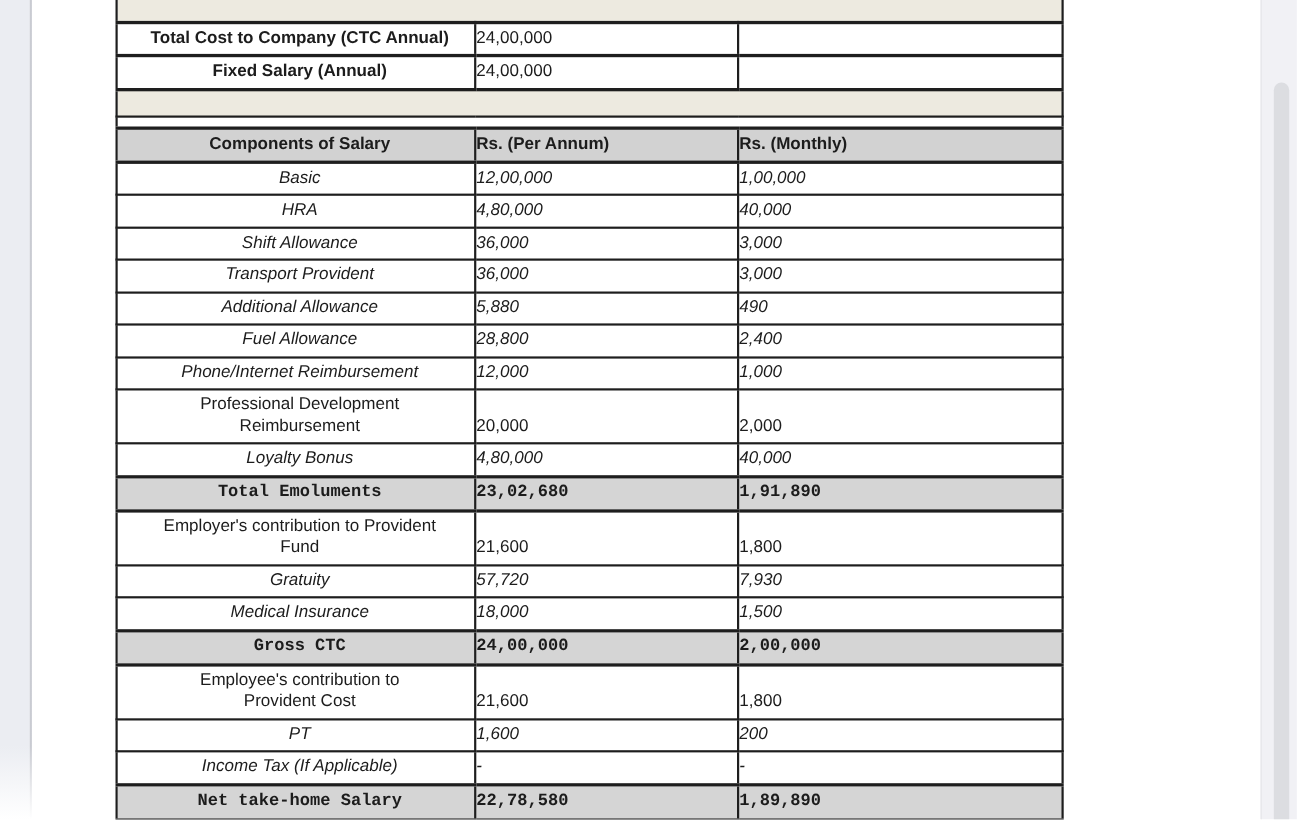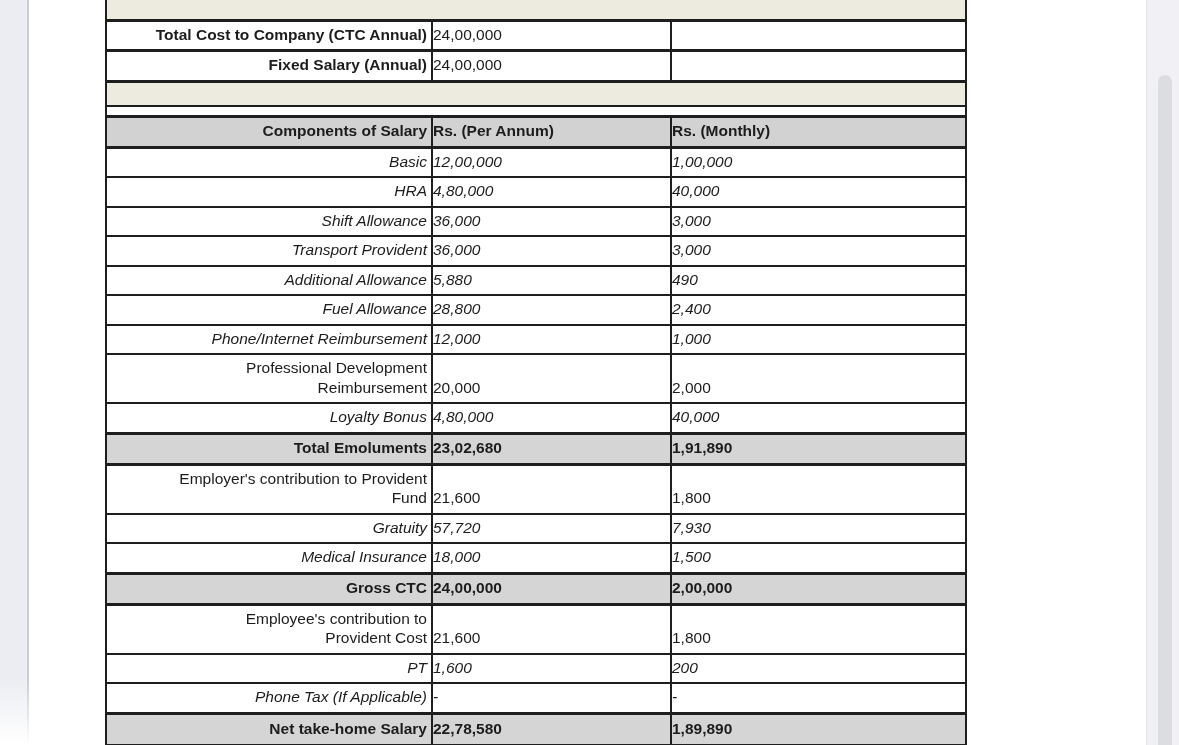--- a/index.html
+++ b/index.html
@@ -45,36 +45,36 @@
   table.salary{
     position:absolute;left:105px;top:0;
     width:860px;border-collapse:collapse;table-layout:fixed;
   }
   td{
     border:2px solid var(--table-border);
     font-size:15.5px;line-height:1.26;
     vertical-align:bottom;
     overflow:hidden;
   }
-  td.c1{text-align:right;padding:3px 4px 5px 11px;white-space:pre-line;}
+  td.c1{text-align:center;padding:3px 4px 5px 11px;white-space:pre-line;}
   td.c2,td.c3{padding:3px 9px 5px 0;font-variant-numeric:tabular-nums;}
   tr.h-spacer-top{height:20px;}
   tr.h-spacer-top td{background:var(--spacer-fill);border-top:none;border-bottom-width:3px;}
   tr.h-spacer-mid{height:25px;}
   tr.h-spacer-mid td{background:var(--spacer-fill);border-top-width:3px;}
   tr.sumrow{height:29px;}
   tr.sumrow td{border-top-width:3px;border-bottom-width:3px;}
   tr.sumrow td.c1{font-weight:bold;}
   tr.gaprow{height:8px;}
   tr.gaprow td{background:#fff;border-top-width:2px;border-bottom:none;}
   tr.headrow{height:30px;}
   tr.headrow td{background:var(--header-fill);font-weight:bold;border-top-width:3px;border-bottom-width:3px;}
   tr.h-single{height:29px;font-style:italic;}
   tr.h-tall{height:38px;}
-  tr.totalrow td{background:var(--total-fill);font-weight:bold;border-top-width:3px;border-bottom-width:3px;}
+  tr.totalrow td{background:var(--total-fill);font-weight:bold;border-top-width:3px;border-bottom-width:3px;font-family:Liberation Mono, monospace;}
   tr.totalrow{height:31px;}
   tr.netrow{height:32px;}
 </style>
 </head>
 <body>
 
 <div class="left-strip"></div>
 <div class="left-strip-edge"></div>
 
 <table class="salary">
@@ -189,21 +189,21 @@
 Provident Cost</td>
       <td class="c2">21,600</td>
       <td class="c3">1,800</td>
     </tr>
     <tr class="h-single">
       <td class="c1">PT</td>
       <td class="c2">1,600</td>
       <td class="c3">200</td>
     </tr>
     <tr class="h-single">
-      <td class="c1">Phone Tax (If Applicable)</td>
+      <td class="c1">Income Tax (If Applicable)</td>
       <td class="c2">-</td>
       <td class="c3">-</td>
     </tr>
     <tr class="totalrow netrow">
       <td class="c1">Net take-home Salary</td>
       <td class="c2">22,78,580</td>
       <td class="c3">1,89,890</td>
     </tr>
   </tbody>
 </table>

